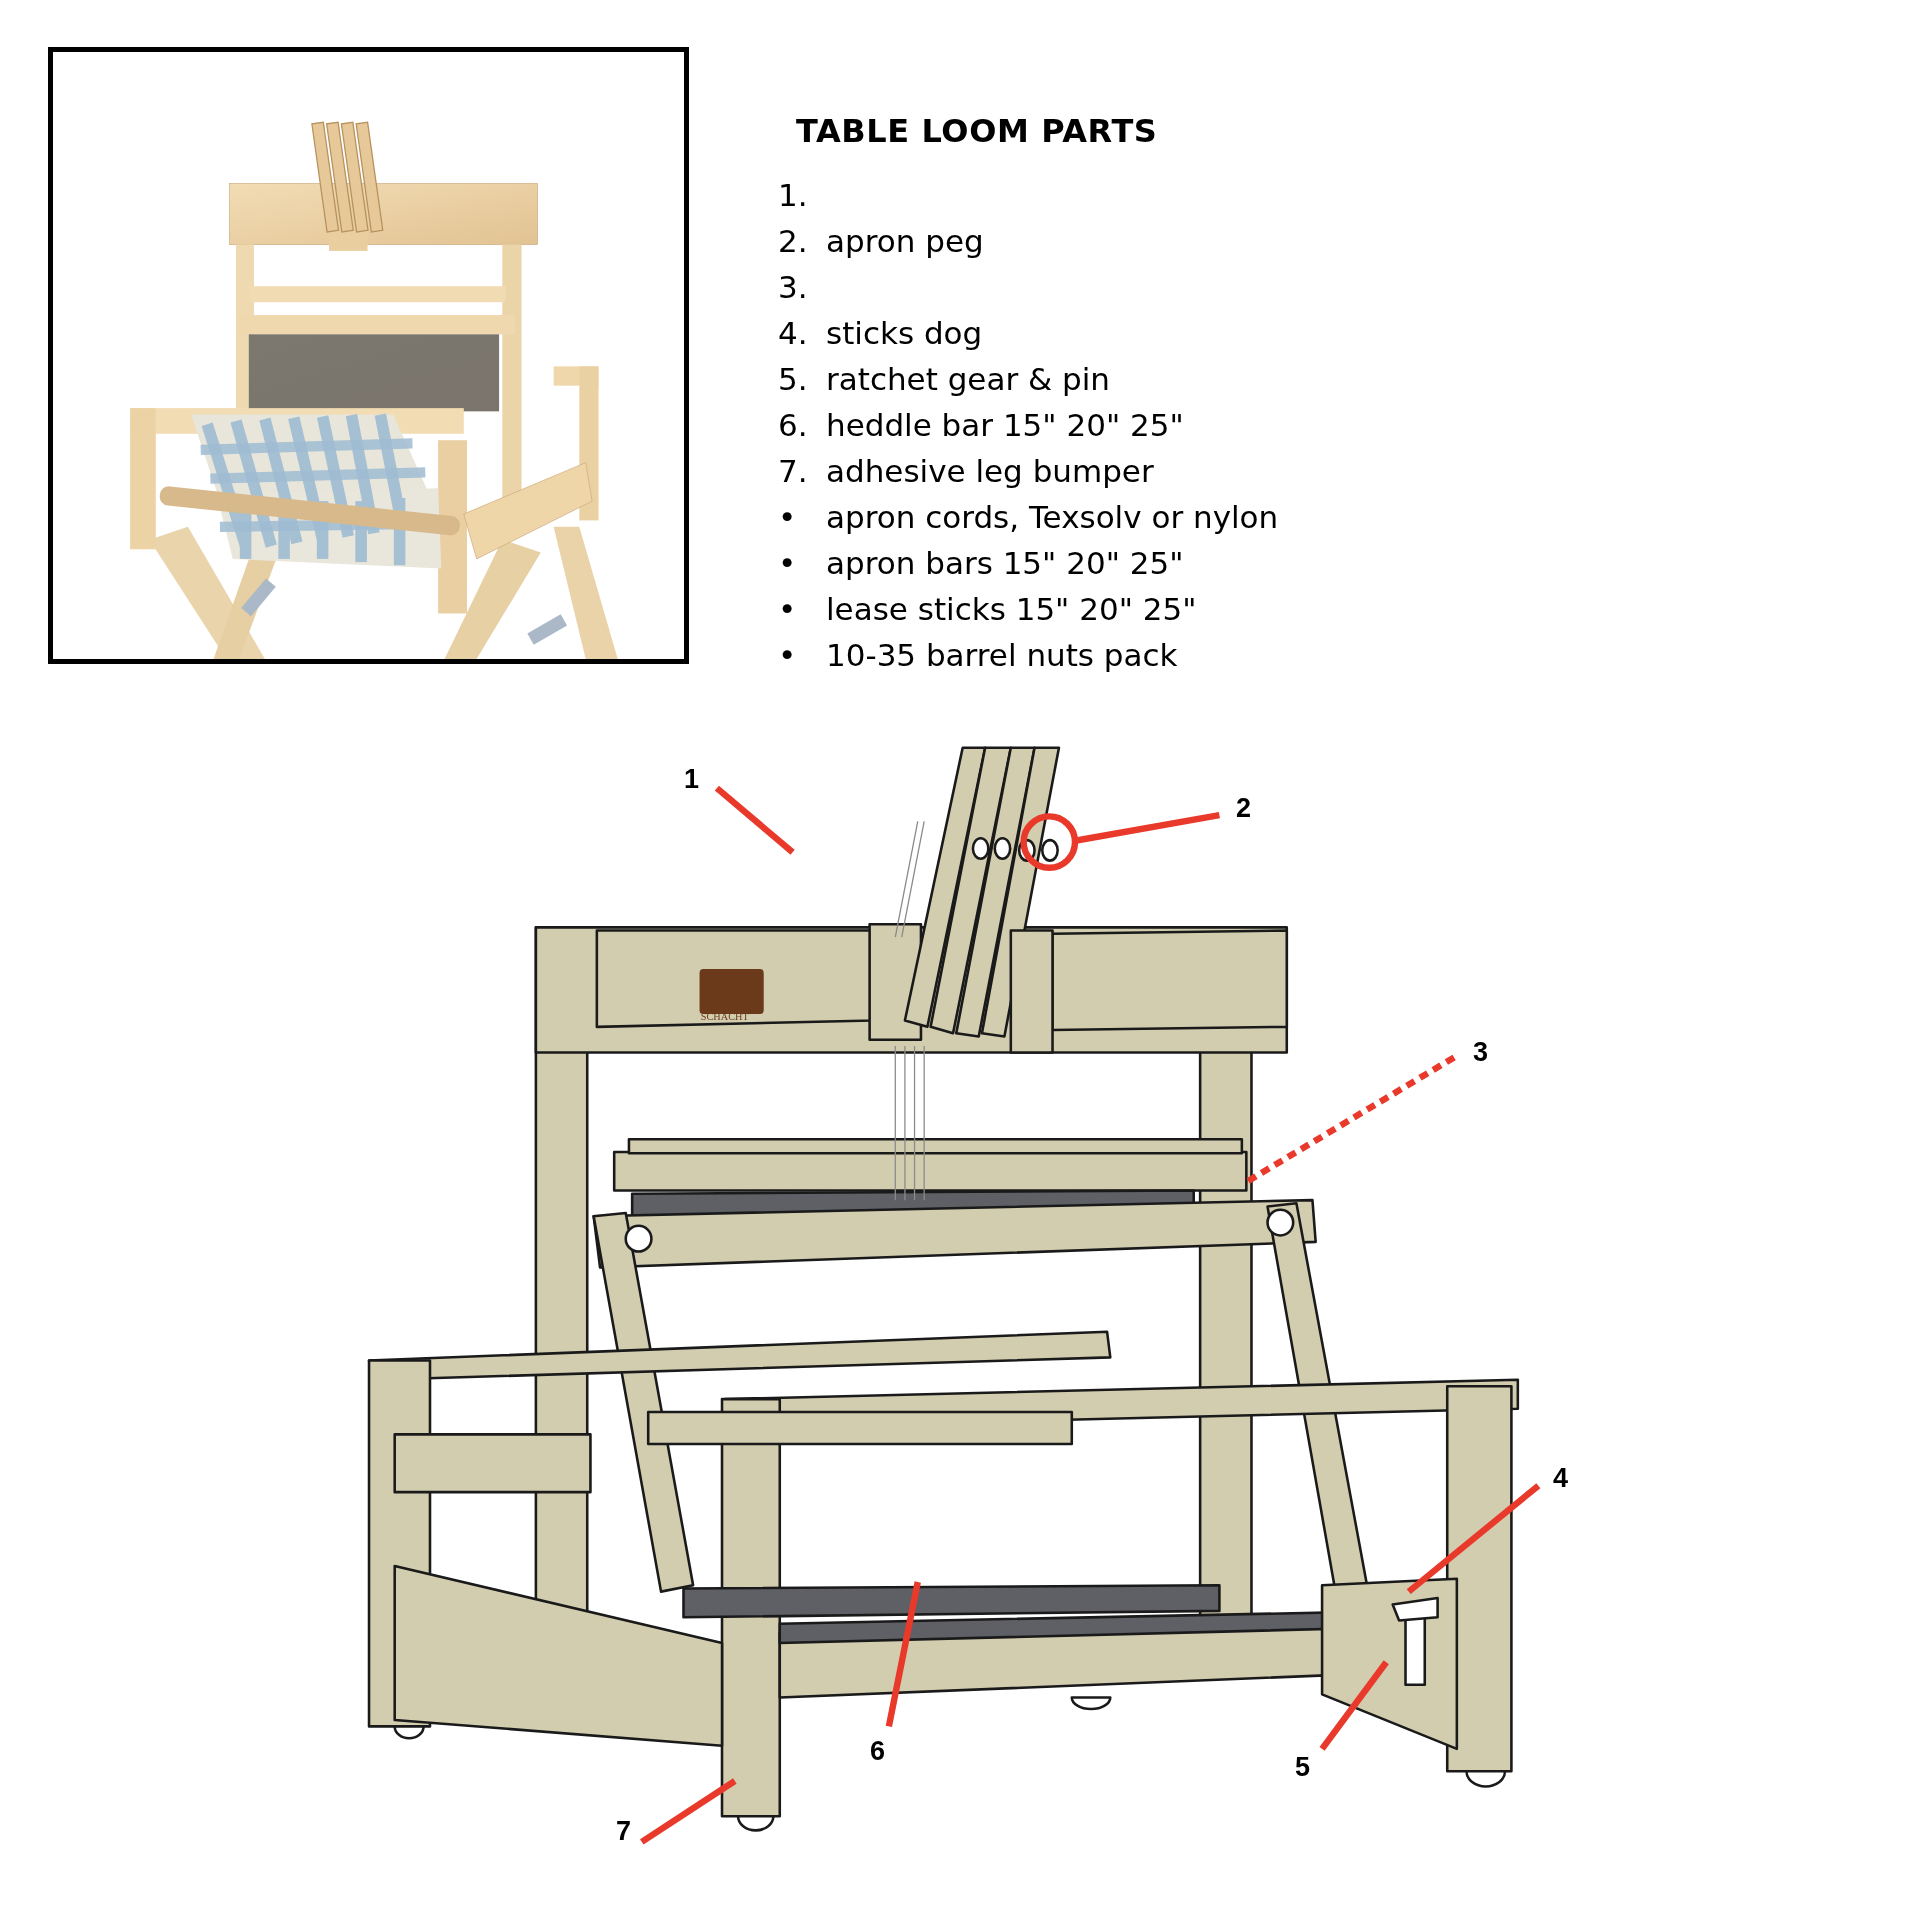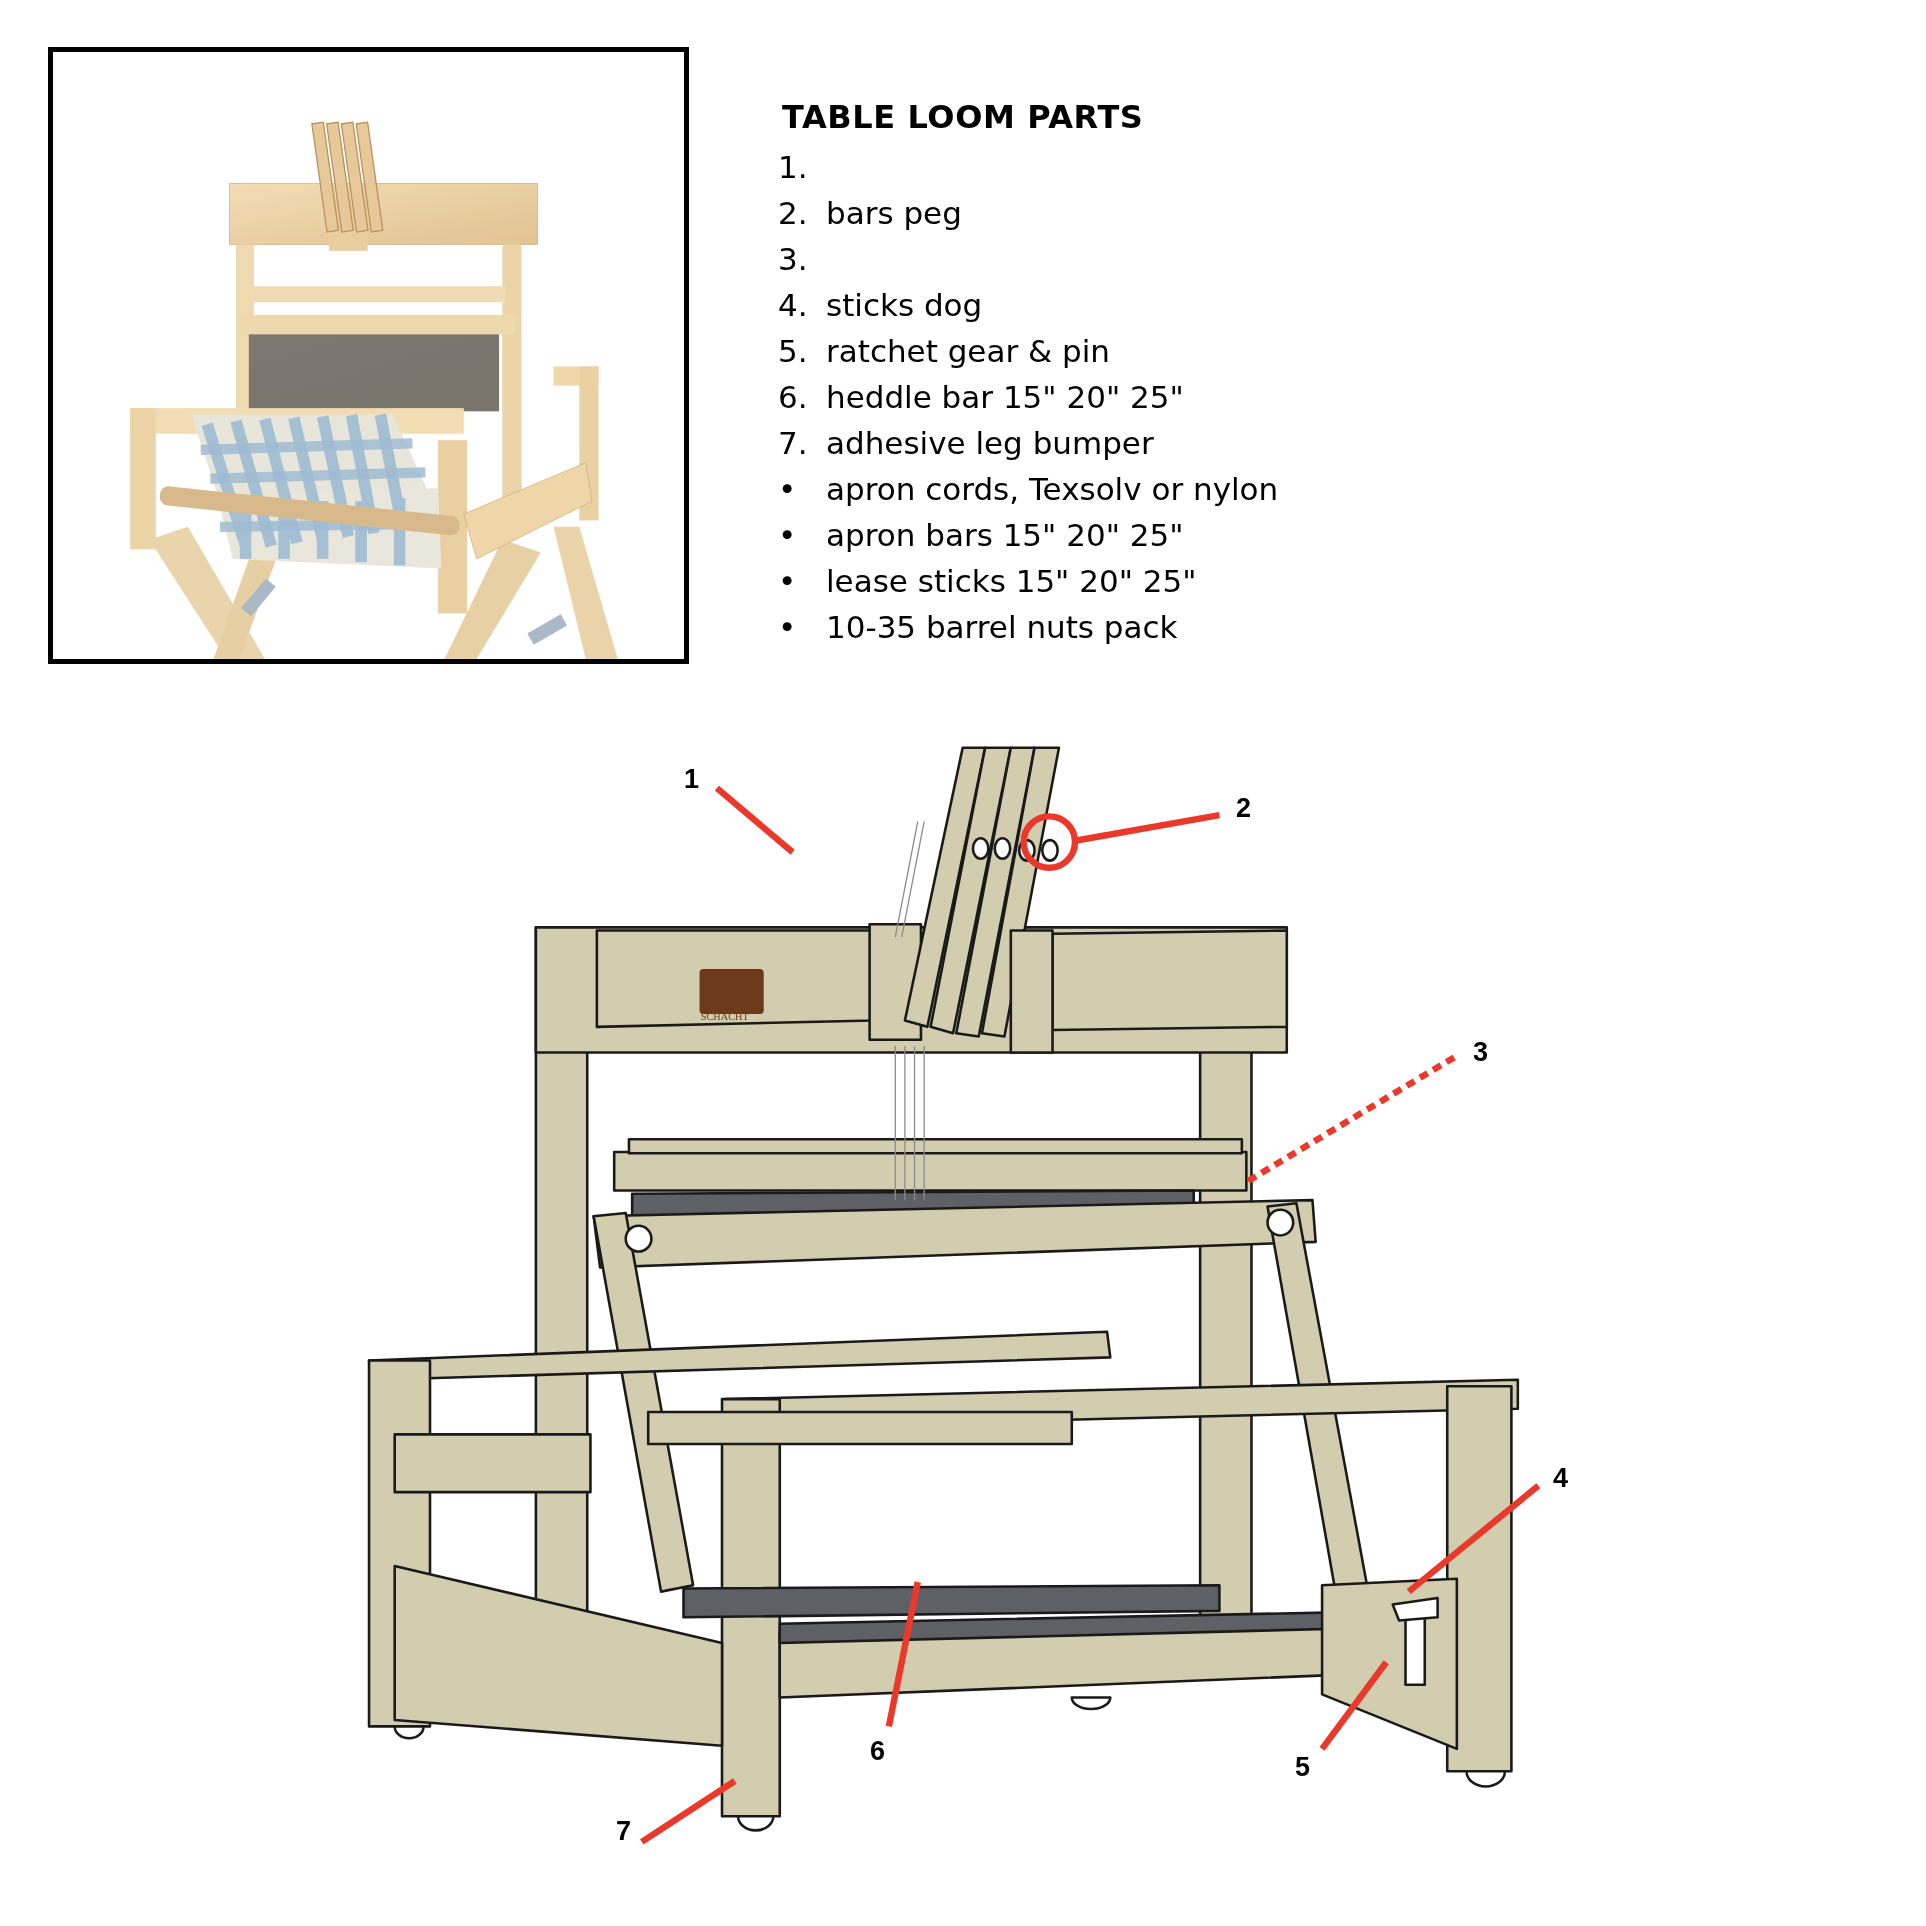--- a/index.html
+++ b/index.html
@@ -2,21 +2,21 @@
 <html style="font-size:10.3px"><head>
 <meta charset="utf-8">
 <style>
   html, body { margin:0; padding:0; background:#ffffff; }
   body { width:1926px; height:1926px; position:relative; overflow:hidden;
          font-family:"DejaVu Sans", "Liberation Sans", sans-serif; color:#000; }
   .photo-box { position:absolute; left:48px; top:47px; width:631px; height:607px;
                border:5.1px solid #000; background:#fff; overflow:hidden; }
   .photo-box svg { position:absolute; left:0; top:0; }
   .parts { position:absolute; left:778px; top:90px; width:578px; }
-  .parts h2 { margin:4px; font-size:32px; font-weight:bold; line-height:46px; letter-spacing:0.6px; }
+  .parts h2 { margin:18px; font-size:32px; font-weight:bold; line-height:46px; letter-spacing:0.6px; }
   .parts ol, .parts ul { list-style:none; margin:0; padding:0; }
   .parts li { font-size:31px; line-height:46px; white-space:nowrap; display:flex; }
   .parts li .num { width:48px; display:inline-block; }
   .parts li .txt { display:inline-block; }
   .drawing { position:absolute; left:0; top:0; width:1926px; height:1926px; pointer-events:none; }
   .callout-label { position:absolute; font-family:"Liberation Sans", sans-serif; font-weight:bold;
                    font-size:27px; color:#000; }
 </style>
 </head>
 <body>
@@ -93,21 +93,21 @@
 </div>
 
 <div class="parts">
   <h2>TABLE LOOM PARTS</h2>
   <ol>
     <li>
         <span class="num">1.</span>
       </li>
     <li>
         <span class="num">2.</span>
-        <span class="txt">bars peg</span>
+        <span class="txt">apron peg</span>
       </li>
     <li>
         <span class="num">3.</span>
       </li>
     <li>
         <span class="num">4.</span>
         <span class="txt">sticks dog</span>
       </li>
     <li>
         <span class="num">5.</span>

